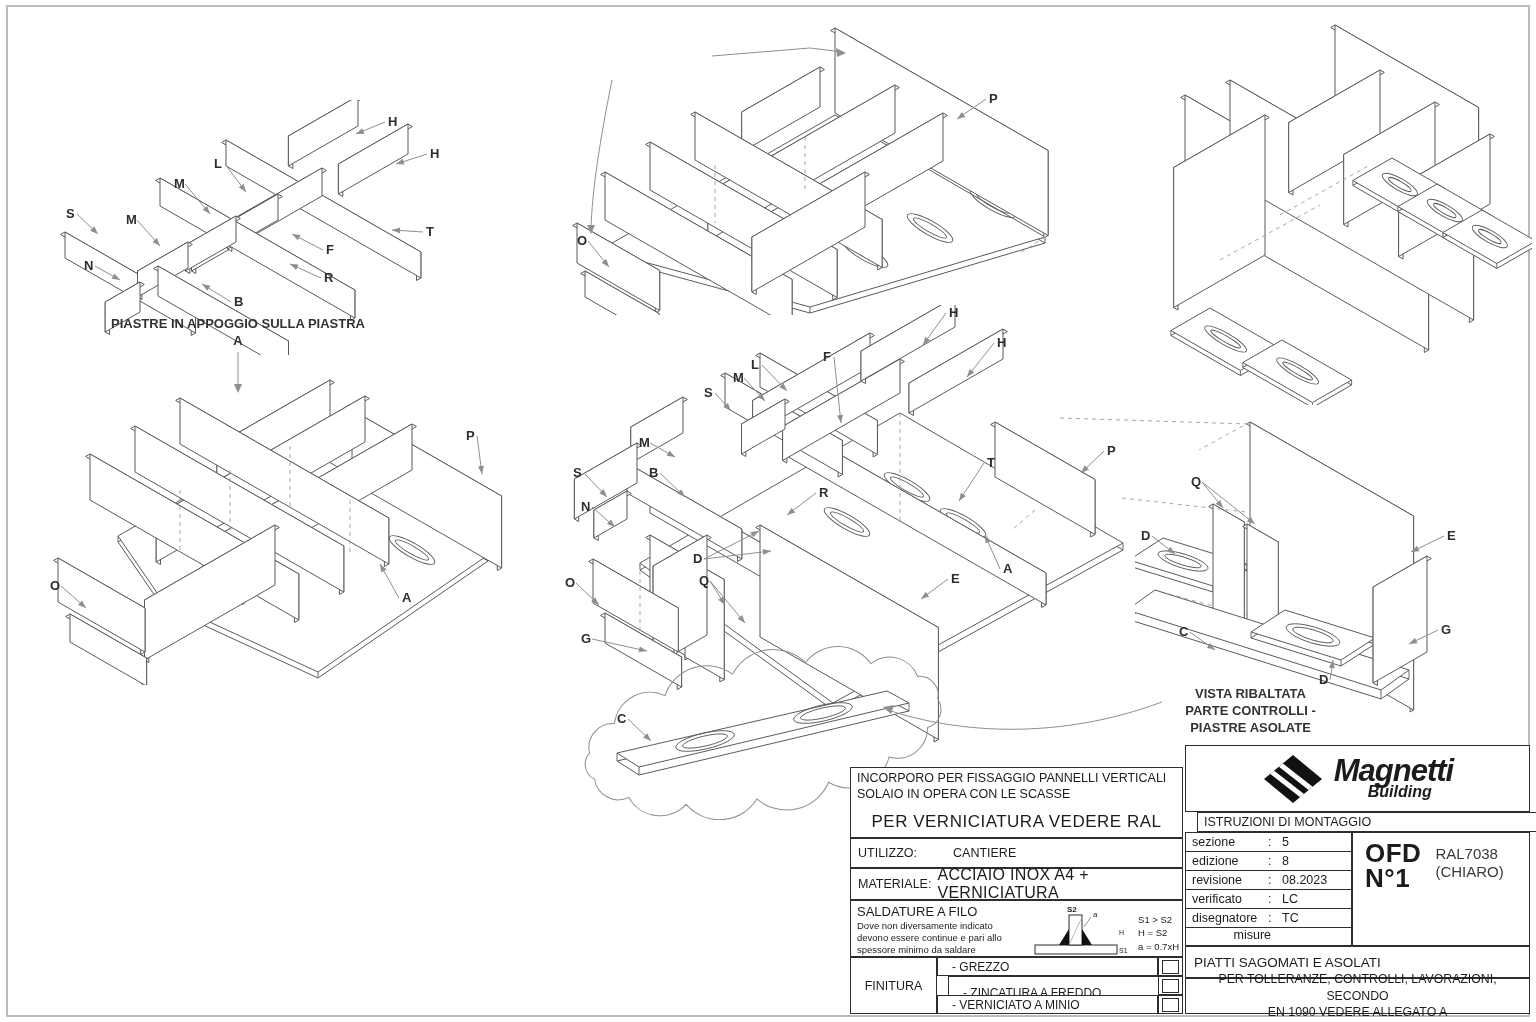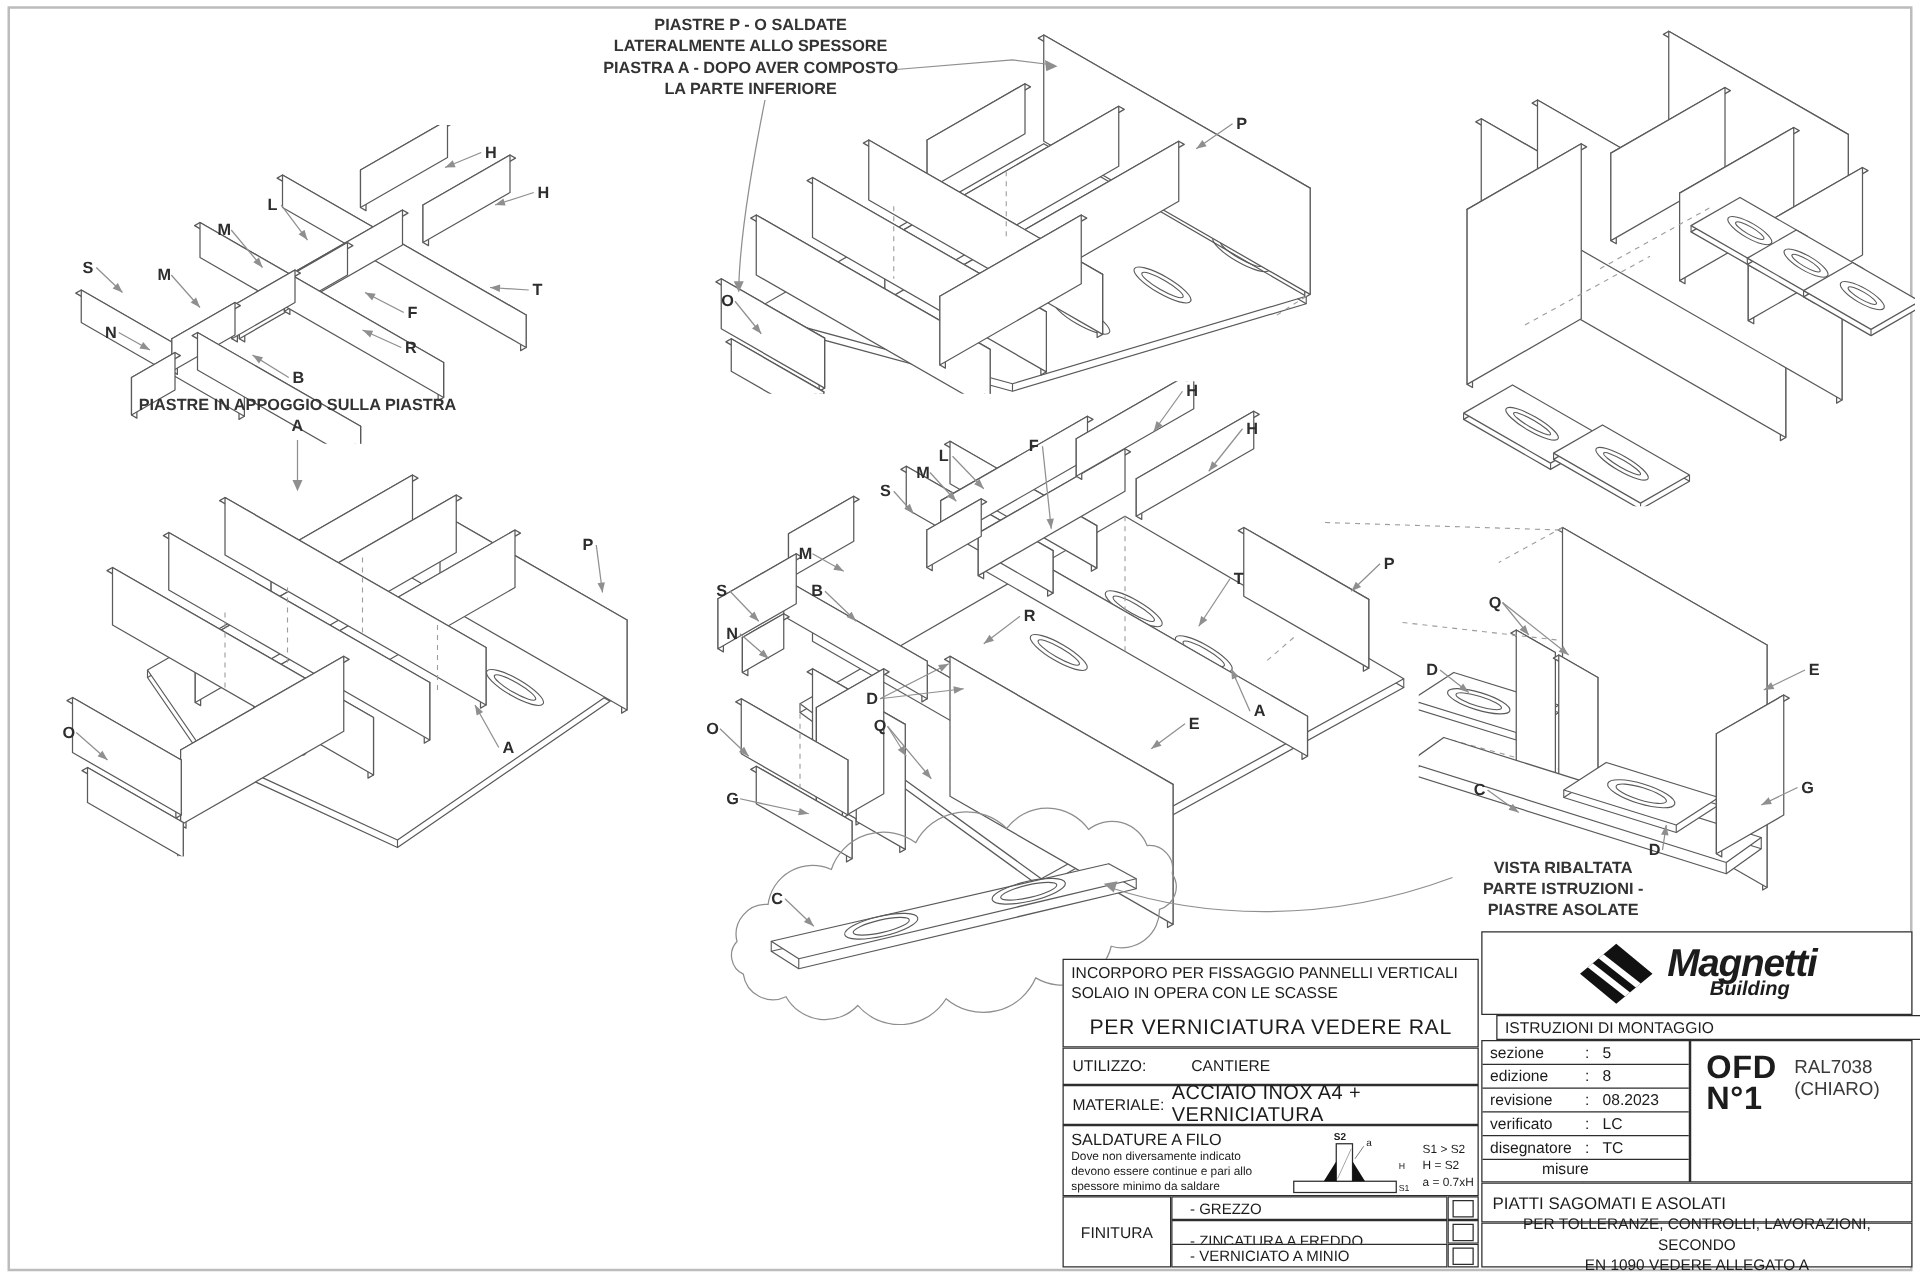--- a/index.html
+++ b/index.html
@@ -540,33 +540,27 @@
     <path class="lead" d="M 612,80 C 600,140 592,190 591,230"></path>
     <polygon class="ah" points="591,234 587,225 595,225"></polygon>
     <line class="lead" x1="238" y1="352" x2="238" y2="388"></line>
     <polygon class="ah" points="238,393 234,384 242,384"></polygon>
     <path class="lead" d="M 1162,702 C 1060,740 960,734 888,710"></path>
     <polygon class="ah" points="883,707 894,705 891,714"></polygon>
     <line class="dash" x1="1060" y1="418" x2="1248" y2="424"></line>
     <line class="dash" x1="1122" y1="498" x2="1246" y2="512"></line>
   </svg>
 
-  <div class="note" style="left:478px;top:12px;width:245px">
-    <div>PIASTRE P - O SALDATE</div>
-    <div>LATERALMENTE ALLO SPESSORE</div>
-    <div>PIASTRA A - DOPO AVER COMPOSTO</div>
-    <div>LA PARTE INFERIORE</div>
-  </div>
   <div class="note" style="left:88px;top:316px;width:300px">
     <div>PIASTRE IN APPOGGIO SULLA PIASTRA</div>
     <div>A</div>
   </div>
   <div class="note" style="left:1168px;top:686px;width:165px">
     <div>VISTA RIBALTATA</div>
-    <div>PARTE ISTRUZIONI -</div>
+    <div>PARTE CONTROLLI -</div>
     <div>PIASTRE ASOLATE</div>
   </div>
 
   <div id="tb">
 
     <div class="cell appbody" style="left:0;top:22px;width:333px;height:71px">
       <div>INCORPORO PER FISSAGGIO PANNELLI VERTICALI</div>
       <div>SOLAIO IN OPERA CON LE SCASSE</div>
       <div class="ralnote">PER VERNICIATURA VEDERE RAL</div>
     </div>
@@ -600,21 +594,21 @@
         <div>H = S2</div>
         <div>a = 0.7xH</div>
       </div>
     </div>
     <div class="cell fin-label" style="left:0;top:212px;width:87px;height:57px">
       <span>FINITURA</span>
     </div>
     <div class="cell fin-item" style="left:87px;top:212px;width:221px;height:19px">
       <span>- GREZZO</span>
     </div>
-    <div class="cell fin-item" style="left:87px;top:231px;width:221px;height:33px">
+    <div class="cell fin-item" style="left:98px;top:231px;width:221px;height:33px">
       <span>- ZINCATURA A FREDDO</span>
     </div>
     <div class="cell fin-item" style="left:87px;top:250px;width:221px;height:19px">
       <span>- VERNICIATO A MINIO</span>
     </div>
     <div class="cell chkcell" style="left:308px;top:212px;width:25px;height:19px">
         <div class="chk"></div>
       </div>
     <div class="cell chkcell" style="left:308px;top:231px;width:25px;height:19px">
         <div class="chk"></div>

